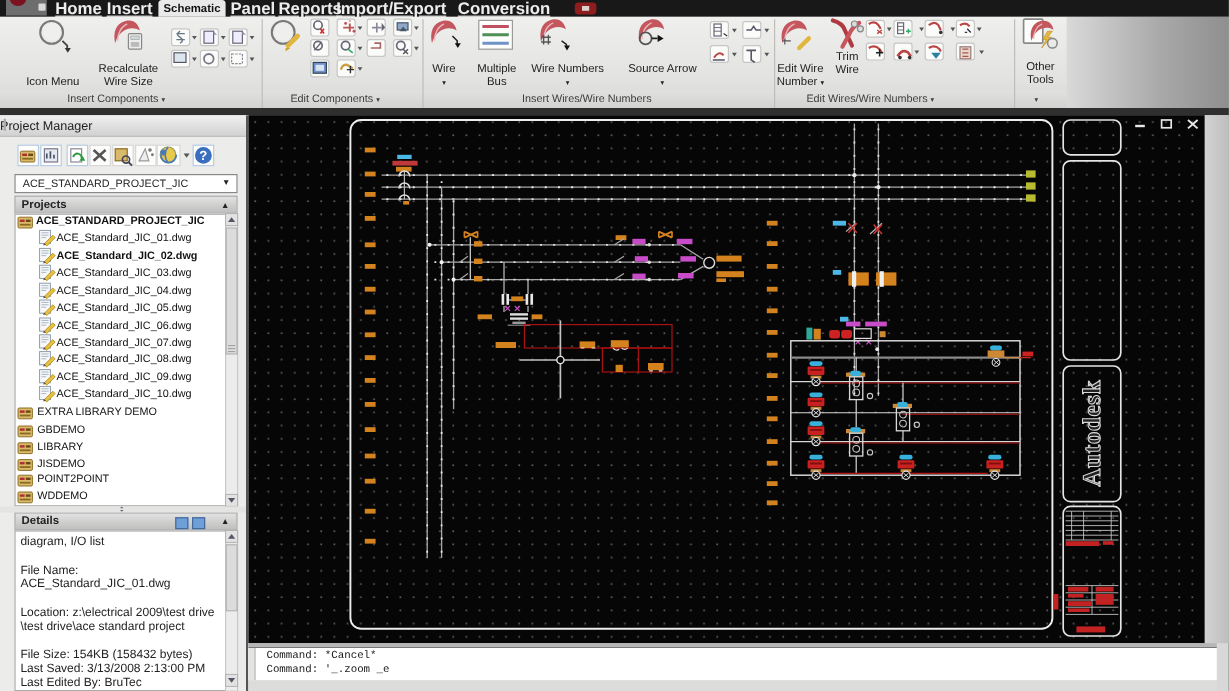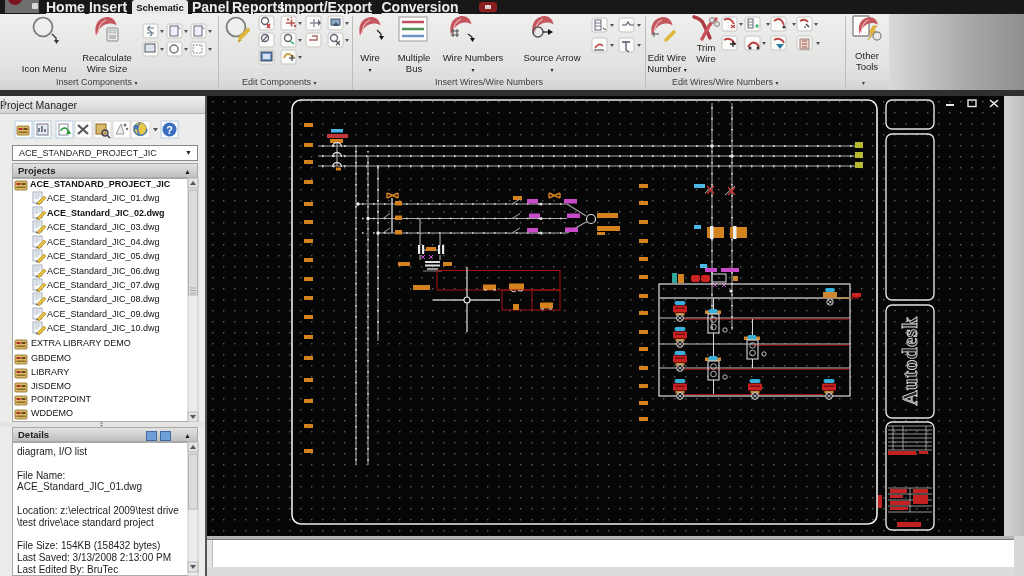--- a/index.html
+++ b/index.html
@@ -708,14 +708,16 @@
       <path d="M545.5,263 V272"></path>
  </g>
  <use href="#motsym" x="541" y="283"></use>
  <use href="#motsym" x="615" y="283"></use>
 </svg>
 <div class="abs" id="redge"></div>
 
 <div class="abs" id="cmdtop"></div>
 <div class="abs" id="cmdwin">
     <div style="position:absolute;left:0;top:0;width:5px;height:27px;background:#e4e4e3;border-right:1px solid #bbb;"></div>
+    <div id="cmdtxt">Command: *Cancel*
+Command: '_.zoom _e</div>
   </div>
 <div class="abs" id="cmdbot"></div>
 
 </body></html>

